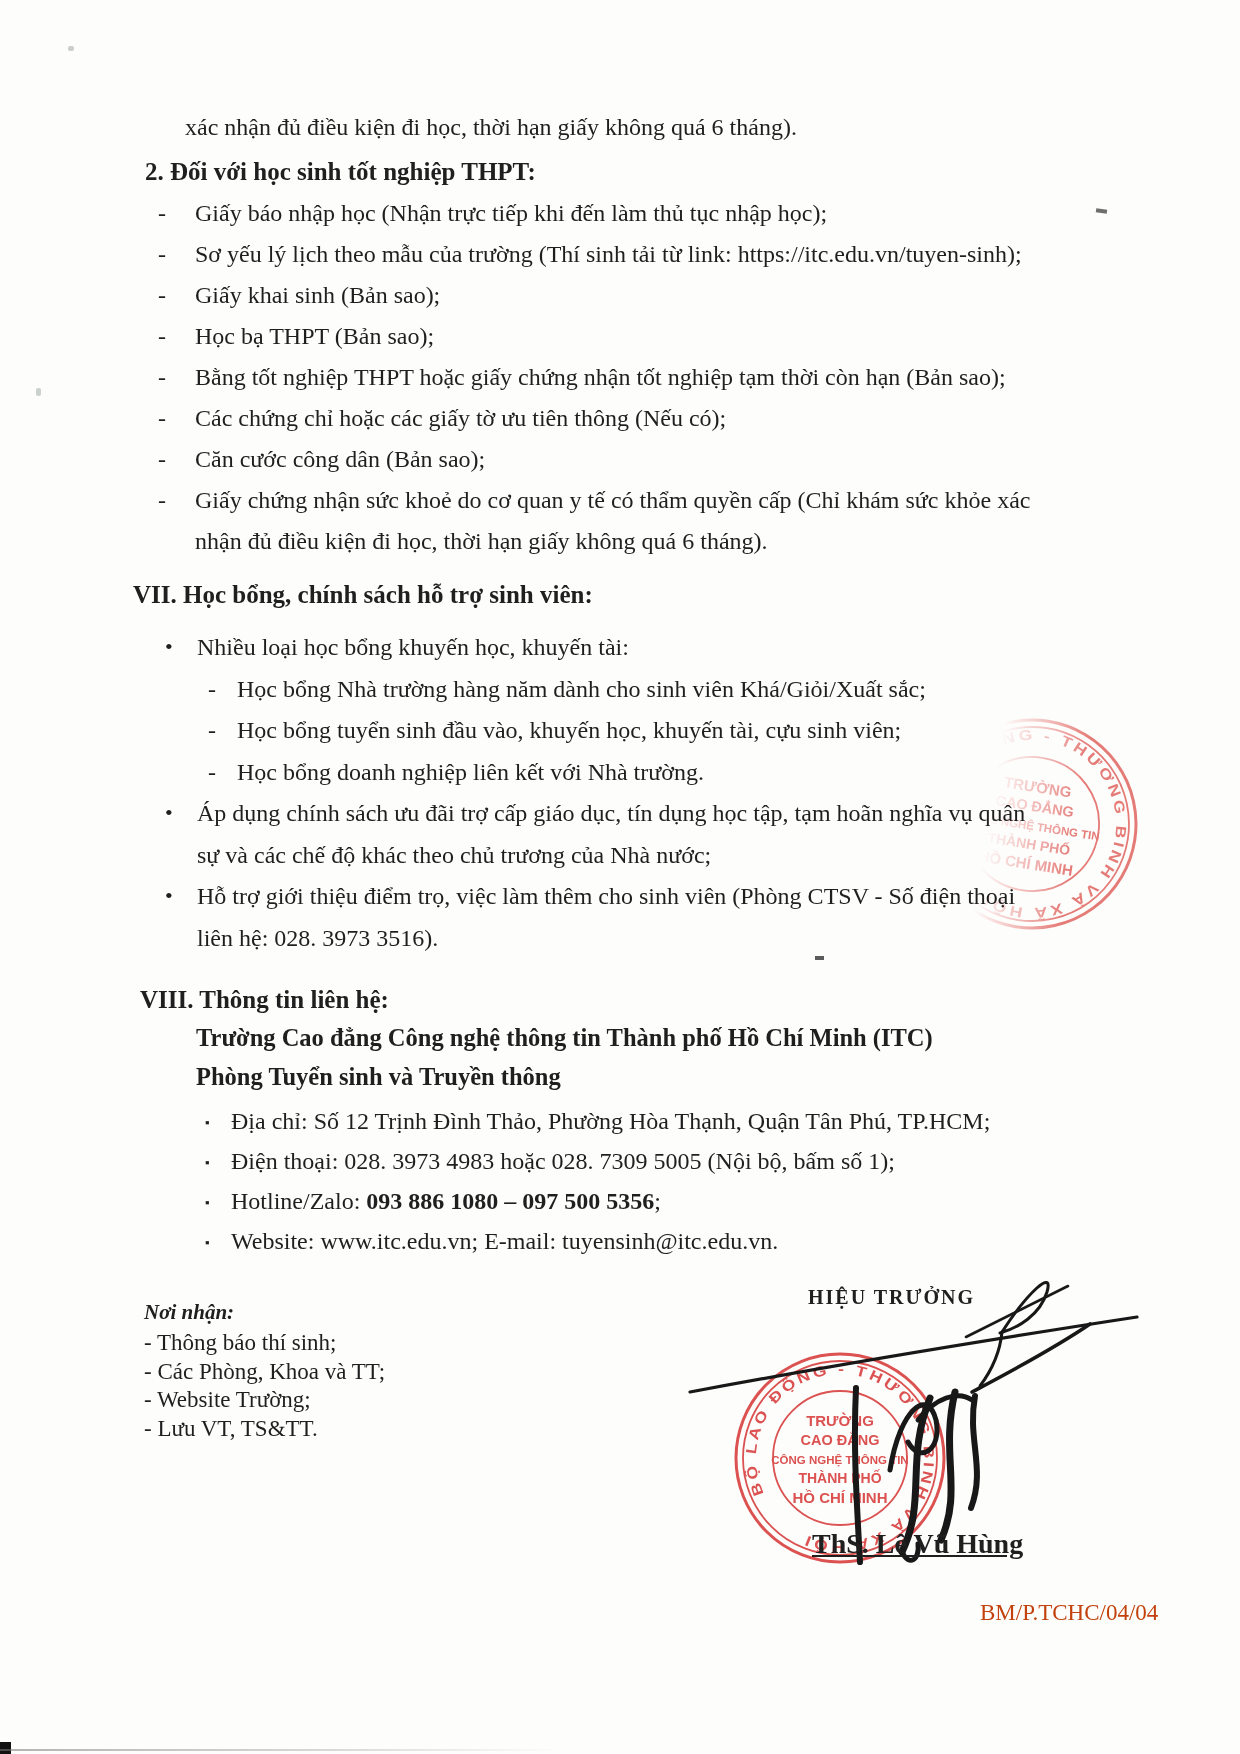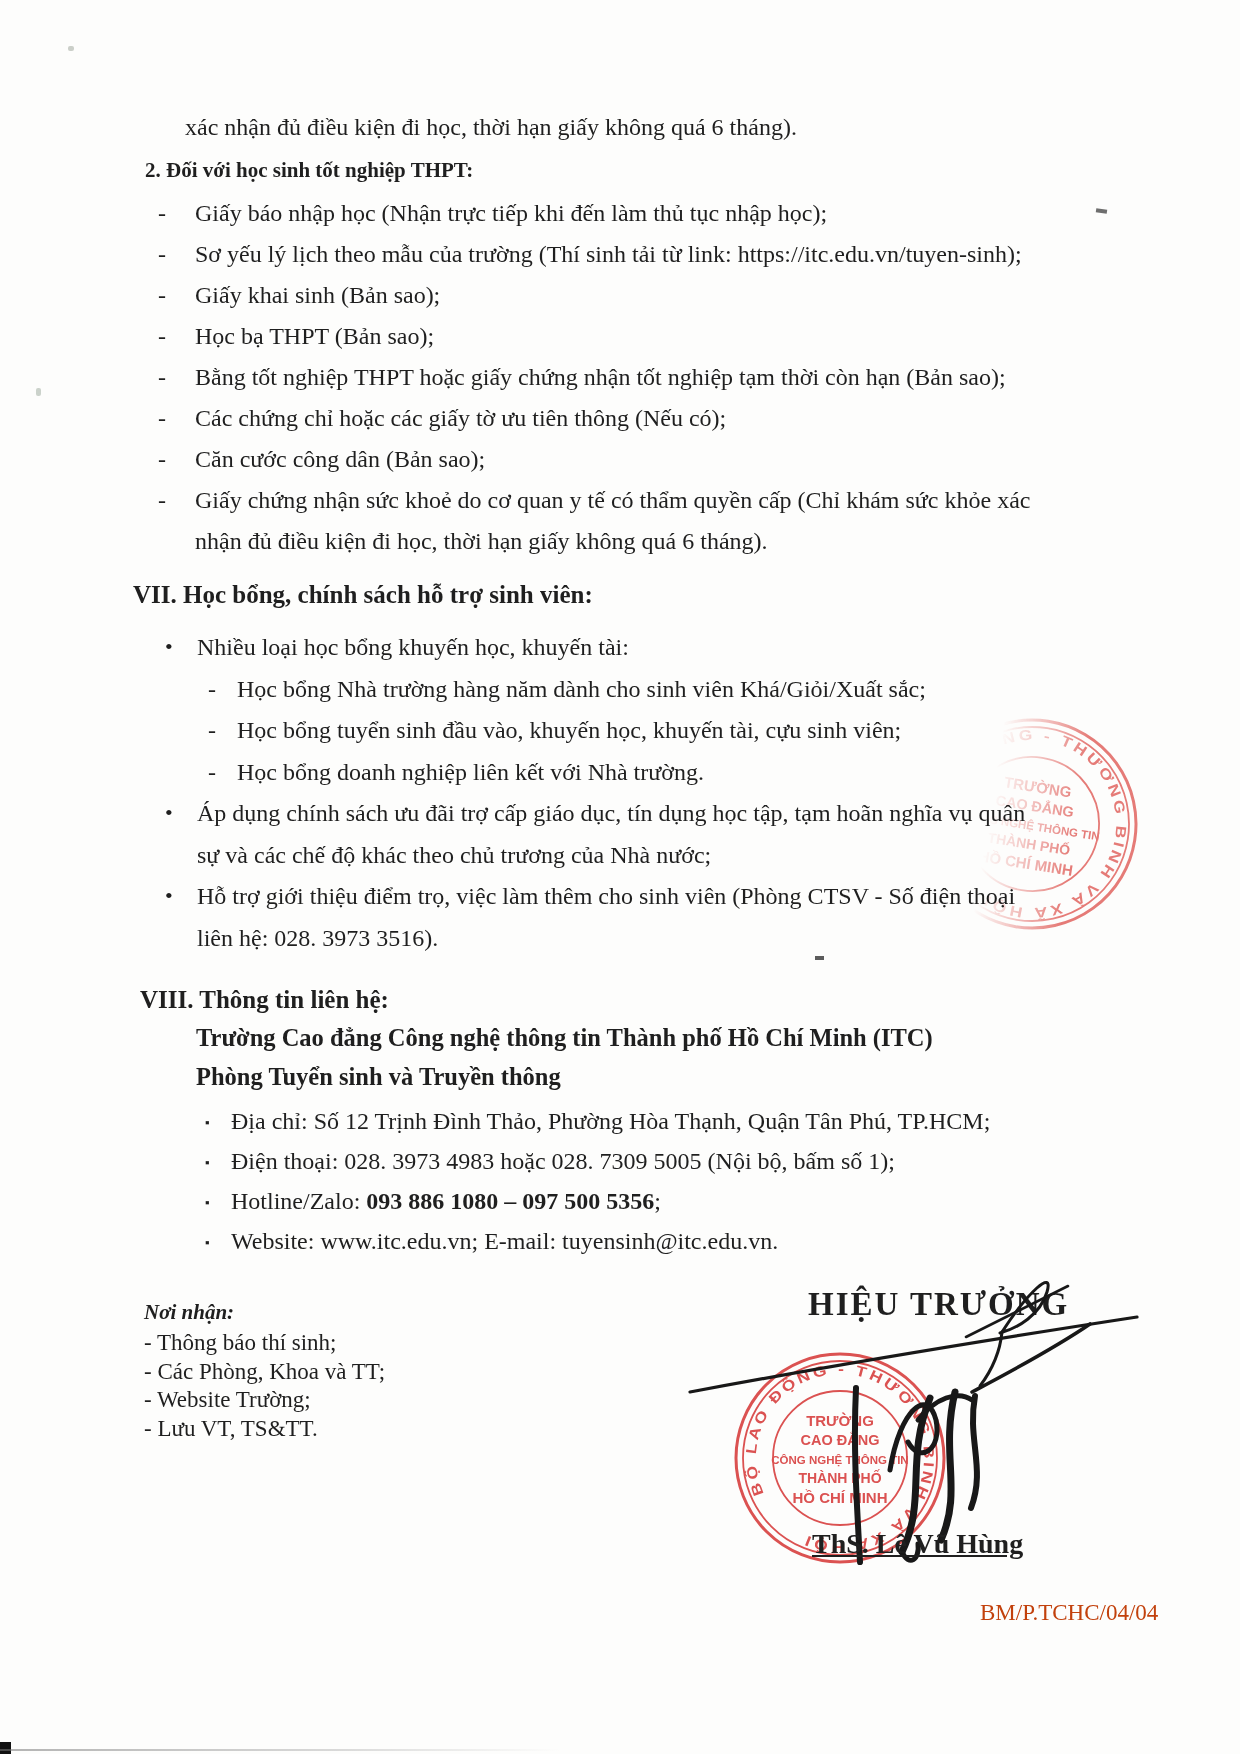--- a/index.html
+++ b/index.html
@@ -7,40 +7,40 @@
     position:relative;width:1240px;height:1754px;margin:0 auto;
     background:#fdfdfc;overflow:hidden;
     font-family:"Liberation Serif","DejaVu Serif",serif;
     color:#1f1f1f;
   }
   .page *{box-sizing:border-box;}
   .txtline{position:absolute;font-size:24px;white-space:nowrap;}
   .bold{font-weight:700;}
   
   .cont-line{left:185px;top:114px;}
-  .h-num{position:absolute;left:145px;font-weight:700;font-size:21px;white-space:nowrap;text-align:right;}
+  .h-num{position:absolute;left:145px;font-weight:700;font-size:25px;white-space:nowrap;text-align:right;}
   .h-sec{position:absolute;font-weight:700;font-size:25px;white-space:nowrap;}
   
   .dash-list{position:absolute;left:155px;top:193px;width:905px;}
   .dash-list .item{position:relative;padding-left:40px;line-height:41px;font-size:24px;}
   .dash-list .mk{position:absolute;left:3px;top:0;}
   
   .b-list{position:absolute;left:165px;top:627px;width:880px;}
   .b-item{position:relative;padding-left:32px;line-height:41.5px;font-size:24px;}
   .b-item > .mk{position:absolute;left:0;top:-1px;font-size:22px;}
   .sub-list{margin-left:43px;}
   .sub-item{position:relative;padding-left:29px;line-height:41.5px;font-size:24px;}
   .sub-item .mk{position:absolute;left:0;top:0;}
   
   .org-line{position:absolute;left:196px;font-weight:700;font-size:24.5px;white-space:nowrap;}
   .sq-list{position:absolute;left:204px;top:1101px;width:880px;}
   .sq-item{position:relative;padding-left:27px;line-height:40px;font-size:24px;}
   .sq-item .mk{position:absolute;left:1px;top:2px;font-size:13px;}
   
-  .sig-title{position:absolute;left:808px;top:1286px;font-weight:700;font-size:33px;letter-spacing:2px;white-space:nowrap;}
+  .sig-title{position:absolute;left:808px;top:1286px;font-weight:700;font-size:20px;letter-spacing:2px;white-space:nowrap;}
   .signer{position:absolute;left:812px;top:1528px;font-weight:700;font-size:28px;white-space:nowrap;text-decoration:underline;}
   .noinhan-h{position:absolute;left:144px;top:1300px;font-weight:700;font-style:italic;font-size:21px;}
   .noinhan-list{position:absolute;left:144px;top:1329px;font-size:23px;line-height:28.5px;}
   .form-code{position:absolute;left:980px;top:1600px;font-size:23px;color:#c2410c;}
   
   .stamp{position:absolute;mix-blend-mode:multiply;}
   .sig-ink{position:absolute;left:630px;top:1255px;}
   
   .artifact{position:absolute;}
   .a-corner{left:0;top:1742px;width:11px;height:12px;background:#111;}

